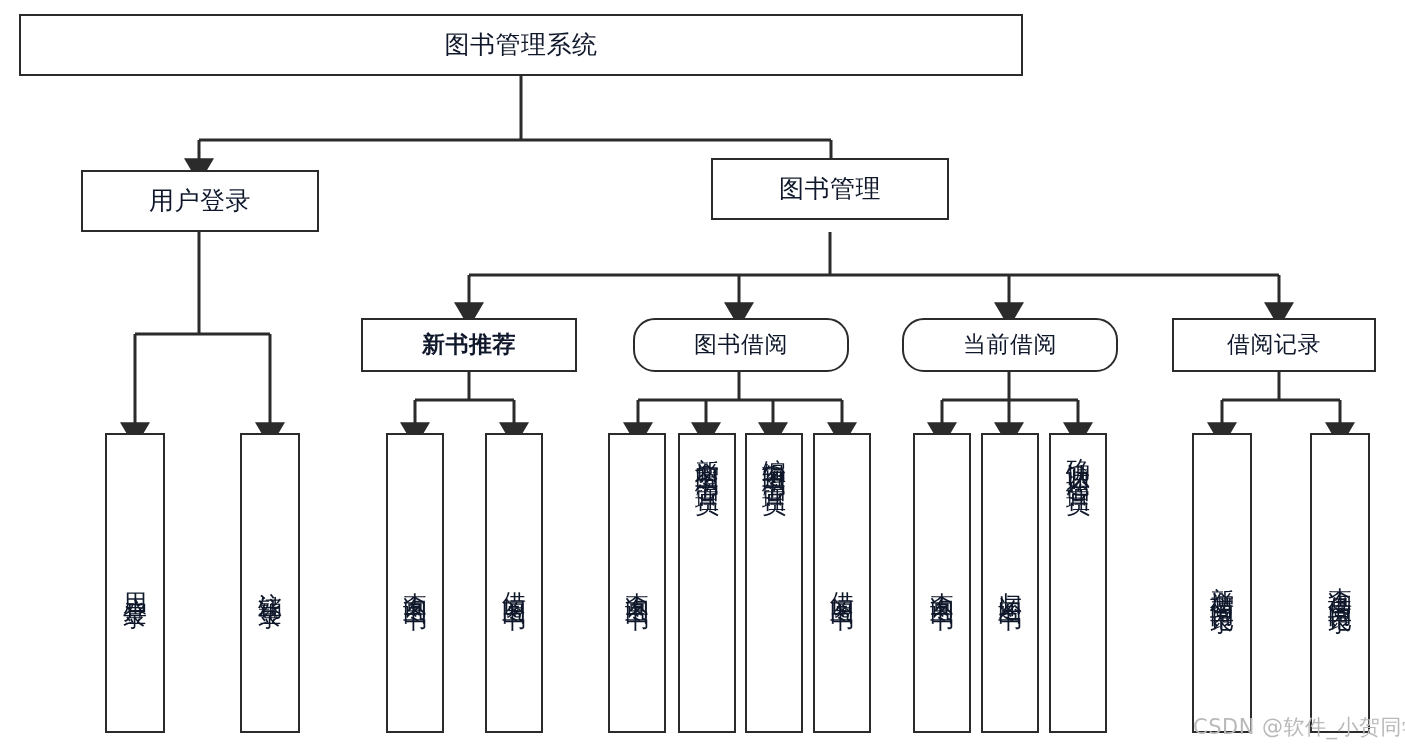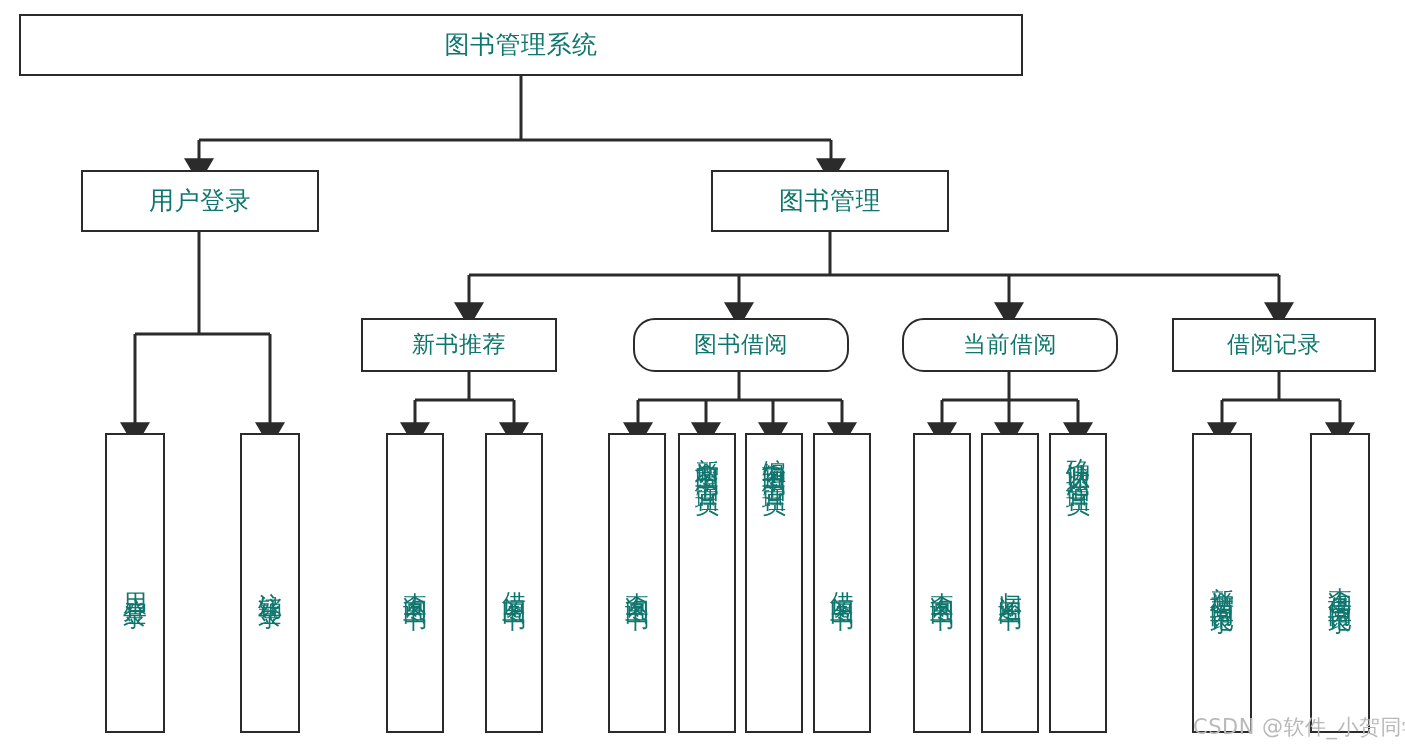--- a/index.html
+++ b/index.html
@@ -27,21 +27,21 @@
     pointer-events: none;
   }
   .node {
     position: absolute;
     box-sizing: border-box;
     background: #ffffff;
     border: 2.5px solid #2b2b2b;
     display: flex;
     align-items: center;
     justify-content: center;
-    color: #0f766e;
+    color: #0f172a;
   }
   .node .lbl {
     display: block;
     text-align: center;
     line-height: 1.02;
     letter-spacing: 0.5px;
   }
   
   .node.h .lbl {
     font-size: 25px;
@@ -133,25 +133,25 @@
   </svg>
 
   <div class="node h l0" style="left:19px; top:14px; width:1004px; height:62px;">
     <span class="lbl">图书管理系统</span>
   </div>
 
   <div class="node h l1" style="left:81px; top:170px; width:238px; height:62px;">
     <span class="lbl">用户登录</span>
   </div>
 
-  <div class="node h l1" style="left:711px; top:170px; width:238px; height:62px;">
+  <div class="node h l1" style="left:711px; top:158px; width:238px; height:62px;">
     <span class="lbl">图书管理</span>
   </div>
 
-  <div class="node h l2" style="left:361px; top:318px; width:196px; height:54px;">
+  <div class="node h l2" style="left:361px; top:318px; width:216px; height:54px;font-weight:bold;">
     <span class="lbl">新书推荐</span>
   </div>
 
   <div class="node h l2" style="left:633px; top:318px; width:216px; height:54px;border-radius:22px;">
     <span class="lbl">图书借阅</span>
   </div>
 
   <div class="node h l2" style="left:902px; top:318px; width:216px; height:54px;border-radius:22px;">
     <span class="lbl">当前借阅</span>
   </div>

